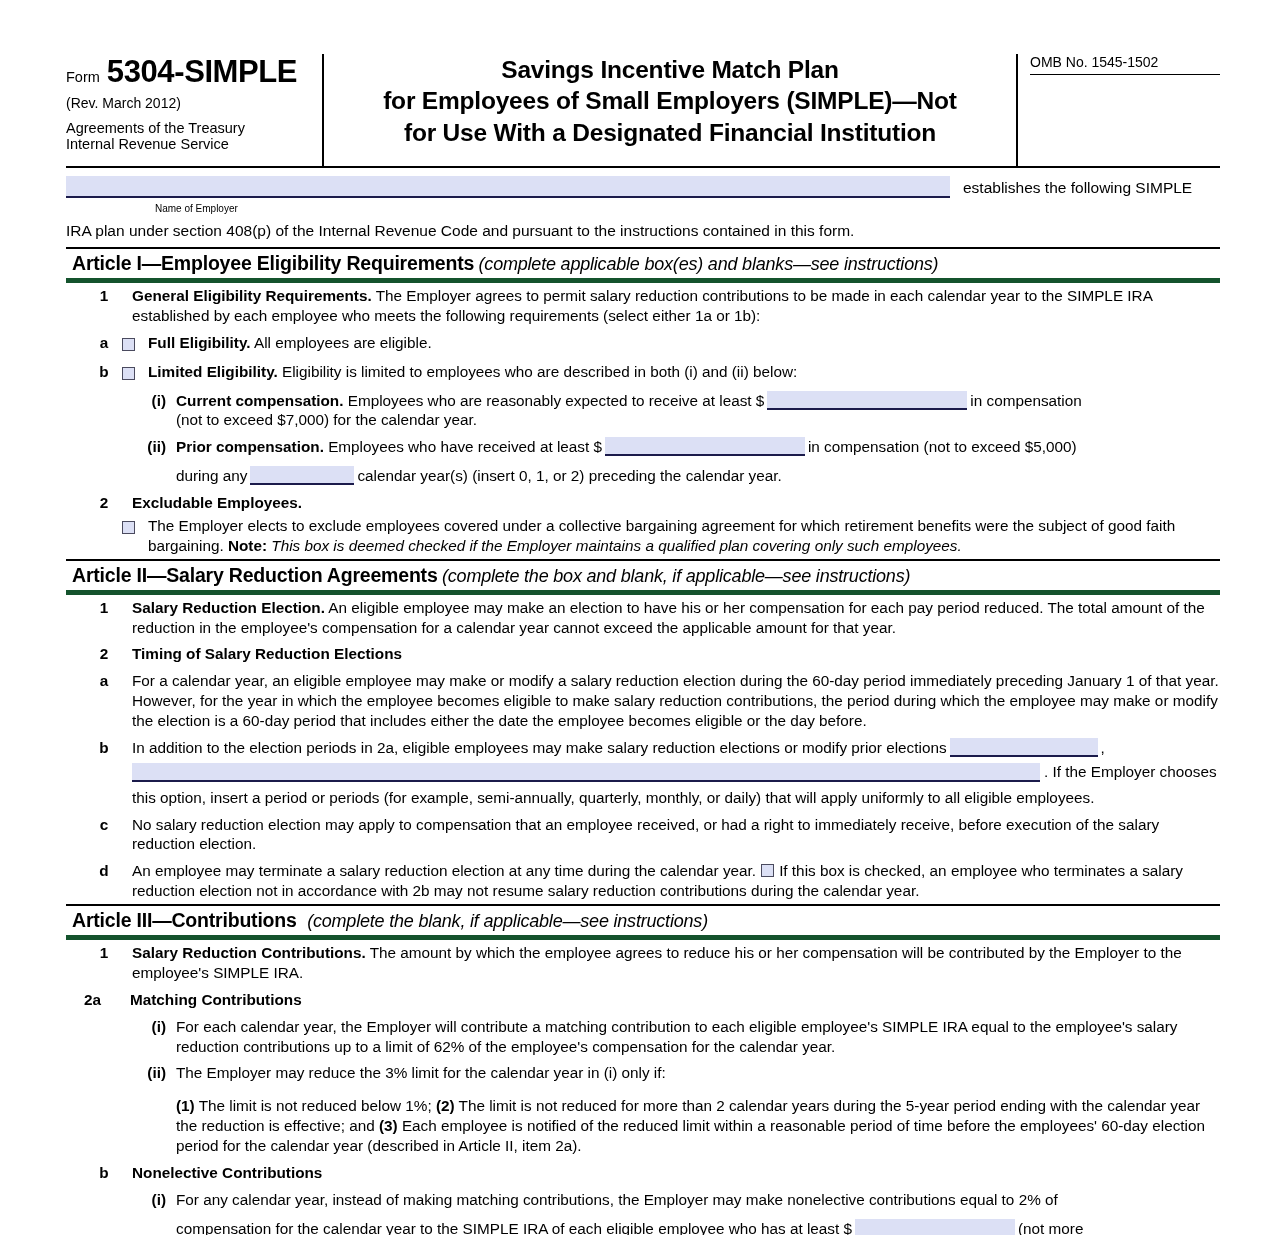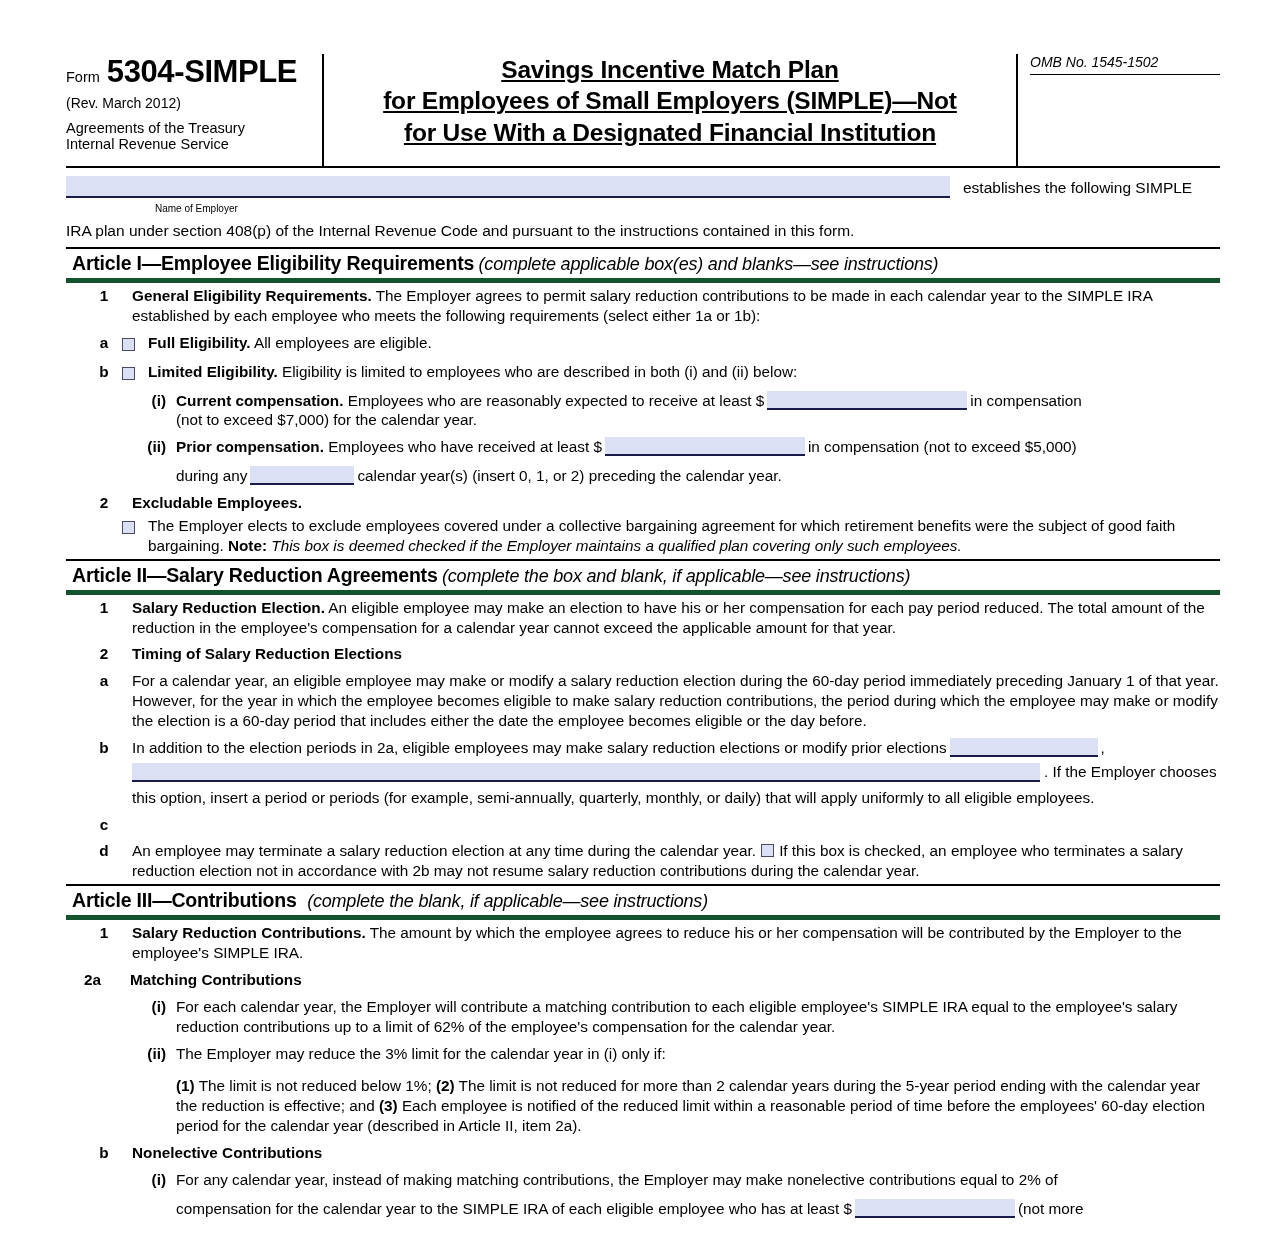--- a/index.html
+++ b/index.html
@@ -67,33 +67,31 @@
     text-align: center;
     border-right: 2px solid #000;
     padding: 0 10px;
     box-sizing: border-box;
   }
   .hdr-center .ttl {
     font-size: 24.5px;
     font-weight: bold;
     line-height: 1.28;
     letter-spacing: -0.2px;
-    text-decoration: underline;
   }
   .hdr-right {
     width: 202px;
     flex: 0 0 202px;
     padding-left: 12px;
     box-sizing: border-box;
   }
   .omb {
     font-size: 14px;
     padding-bottom: 4px;
     border-bottom: 1px solid #000;
-    font-style: italic;
   }
   .donotfile {
     font-size: 15.5px;
     line-height: 1.28;
     padding-top: 5px;
   }
   .donotfile b { font-weight: bold; }
 
   .header-rule {
     border-top: 2px solid #000;
@@ -336,20 +334,21 @@
       <div class="line-2b-second">
         <span class="blank w-2b-long" style="margin:0"></span>
         <span class="tail">. If the Employer chooses</span>
       </div>
       <div class="justify sub-para">this option, insert a period or periods (for example, semi-annually, quarterly, monthly, or daily) that will apply uniformly to all eligible employees.</div>
     </div>
   </div>
 
   <div class="row">
     <div class="marker m-let">c</div>
+    <div class="body">No salary reduction election may apply to compensation that an employee received, or had a right to immediately receive, before execution of the salary reduction election.</div>
   </div>
 
   <div class="row">
     <div class="marker m-let">d</div>
     <div class="body"><span>An employee may terminate a salary reduction election at any time during the calendar year.</span><span class="cbox inline-mid"></span><span>If this box is checked, an employee who terminates a salary reduction election not in accordance with 2b may not resume salary reduction contributions during the calendar year.</span></div>
   </div>
 
   <div class="article-bar">
     <span class="a-title">Article III—Contributions</span>
     <span class="a-sub" style="padding-left:6px">(complete the blank, if applicable—see instructions)</span>

